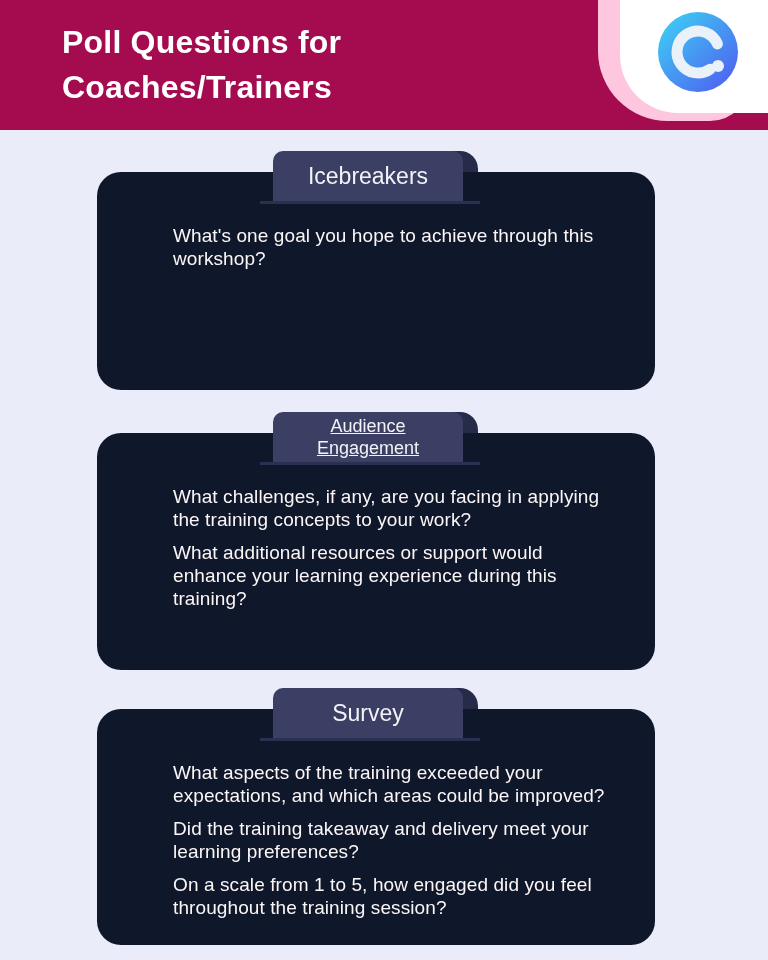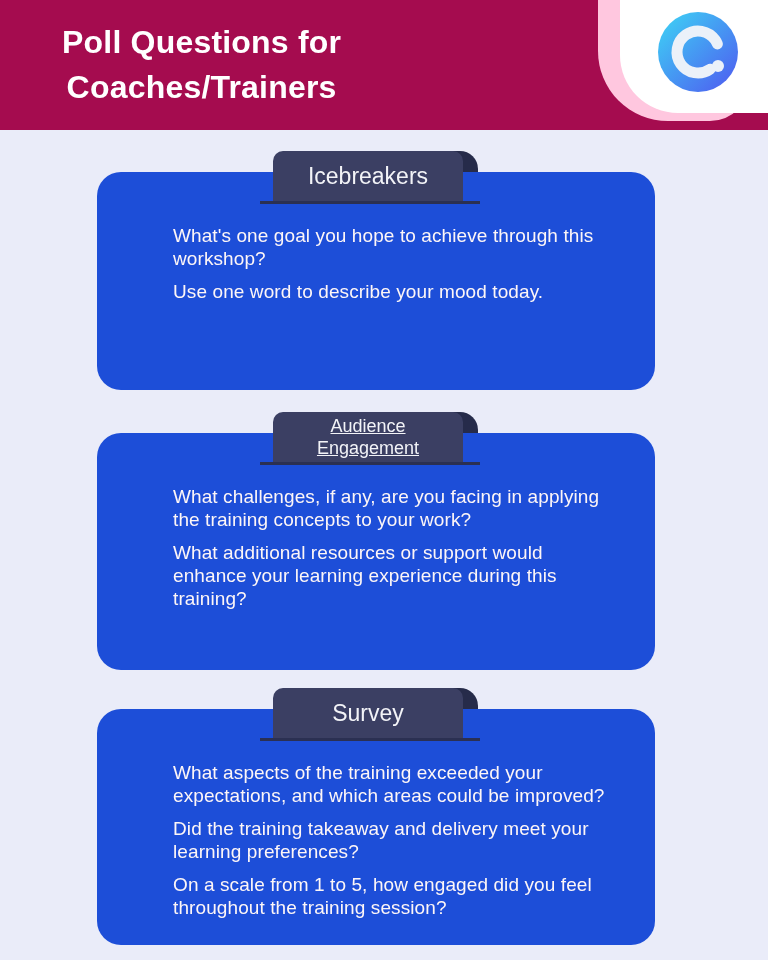--- a/index.html
+++ b/index.html
@@ -15,21 +15,20 @@
     background: #EAECF9;
     overflow: hidden;
   }
 
   
   .header {
     position: absolute;
     top: 0; left: 0; right: 0;
     height: 130px;
     background: #A50C4F;
-    text-align: center;
   }
   .page-title {
     position: absolute;
     left: 62px;
     top: 20px;
     color: #FFFFFF;
     font-size: 32px;
     line-height: 45px;
     font-weight: 700;
     letter-spacing: 0.2px;
@@ -106,21 +105,21 @@
     height: 3px;
     background: #2B3052;
     z-index: 3;
   }
 
   .question-card {
     position: absolute;
     top: 21px;
     left: 97px;
     width: 558px;
-    background: #1d4ed8;
+    background: #0f172a;
     border-radius: 24px;
     padding: 52px 30px 26px 76px;
     z-index: 1;
   }
   .section-icebreakers .question-card { min-height: 218px; }
   .section-engagement  .question-card { min-height: 237px; }
   .section-survey      .question-card { min-height: 232px; }
 
   .question {
     max-width: 438px;
@@ -161,21 +160,20 @@
   <section class="poll-section section-icebreakers">
     <div class="ribbon">
       <div class="ribbon-fold"></div>
       <div class="ribbon-body">
         <span class="ribbon-label">Icebreakers</span>
       </div>
       <div class="ribbon-underline"></div>
     </div>
     <div class="question-card">
       <p class="question">What's one goal you hope to achieve through this workshop?</p>
-      <p class="question">Use one word to describe your mood today.</p>
     </div>
   </section>
 
   <section class="poll-section section-engagement">
     <div class="ribbon">
       <div class="ribbon-fold"></div>
       <div class="ribbon-body">
         <span class="ribbon-label">Audience Engagement</span>
       </div>
       <div class="ribbon-underline"></div>

